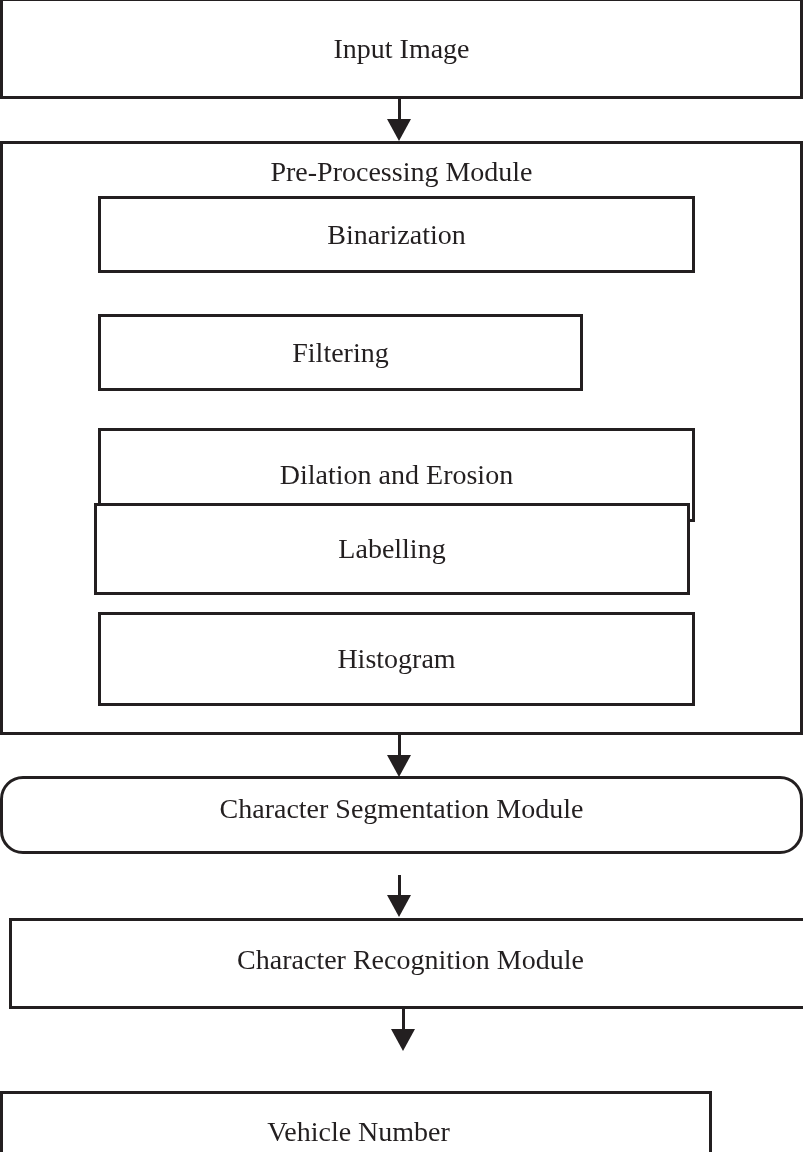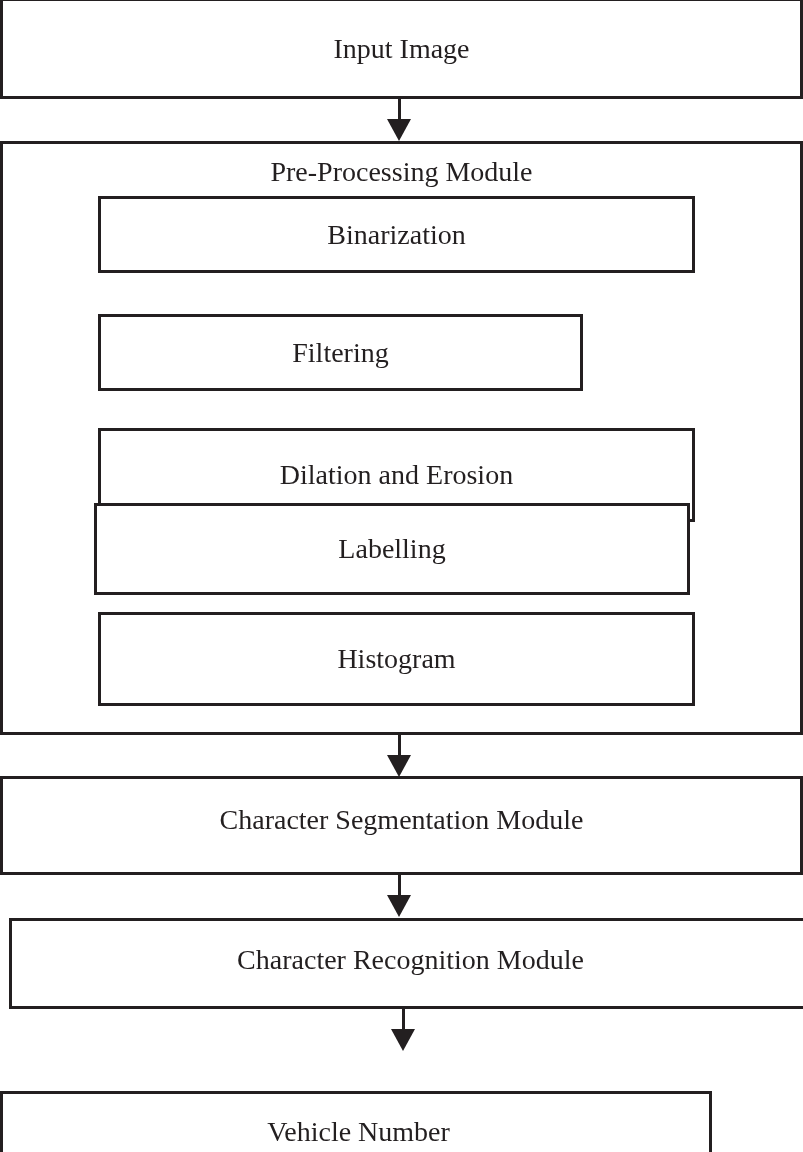--- a/index.html
+++ b/index.html
@@ -44,21 +44,21 @@
 </div>
 <div class="box center" style="left:98px;top:612px;width:597px;height:94px;">
   <span class="lbl">Histogram</span>
 </div>
 
 <div class="arrow" style="left:399px;top:735px;">
   <div class="shaft" style="top:0;height:22px;"></div>
   <div class="head" style="top:20px;"></div>
 </div>
 
-<div class="box center" style="left:0;top:776px;width:803px;height:99px;">
+<div class="box center" style="left:0;top:776px;width:803px;height:78px;border-radius:23px;">
   <span class="lbl" style="margin-top:-12px;">Character Segmentation Module</span>
 </div>
 
 <div class="arrow" style="left:399px;top:875px;">
   <div class="shaft" style="top:0;height:22px;"></div>
   <div class="head" style="top:20px;"></div>
 </div>
 
 <div class="box center" style="left:9px;top:918px;width:803px;height:91px;">
   <span class="lbl" style="margin-top:-8px;">Character Recognition Module</span>

